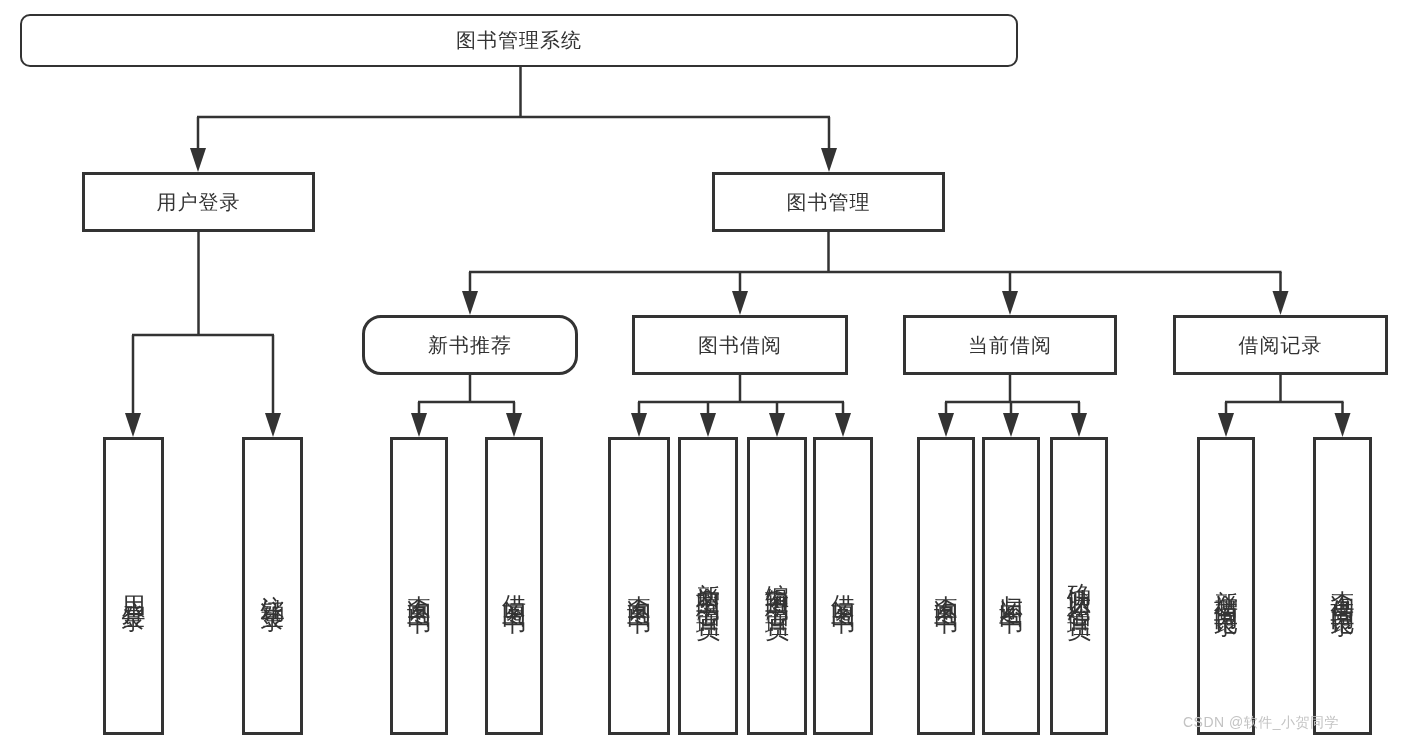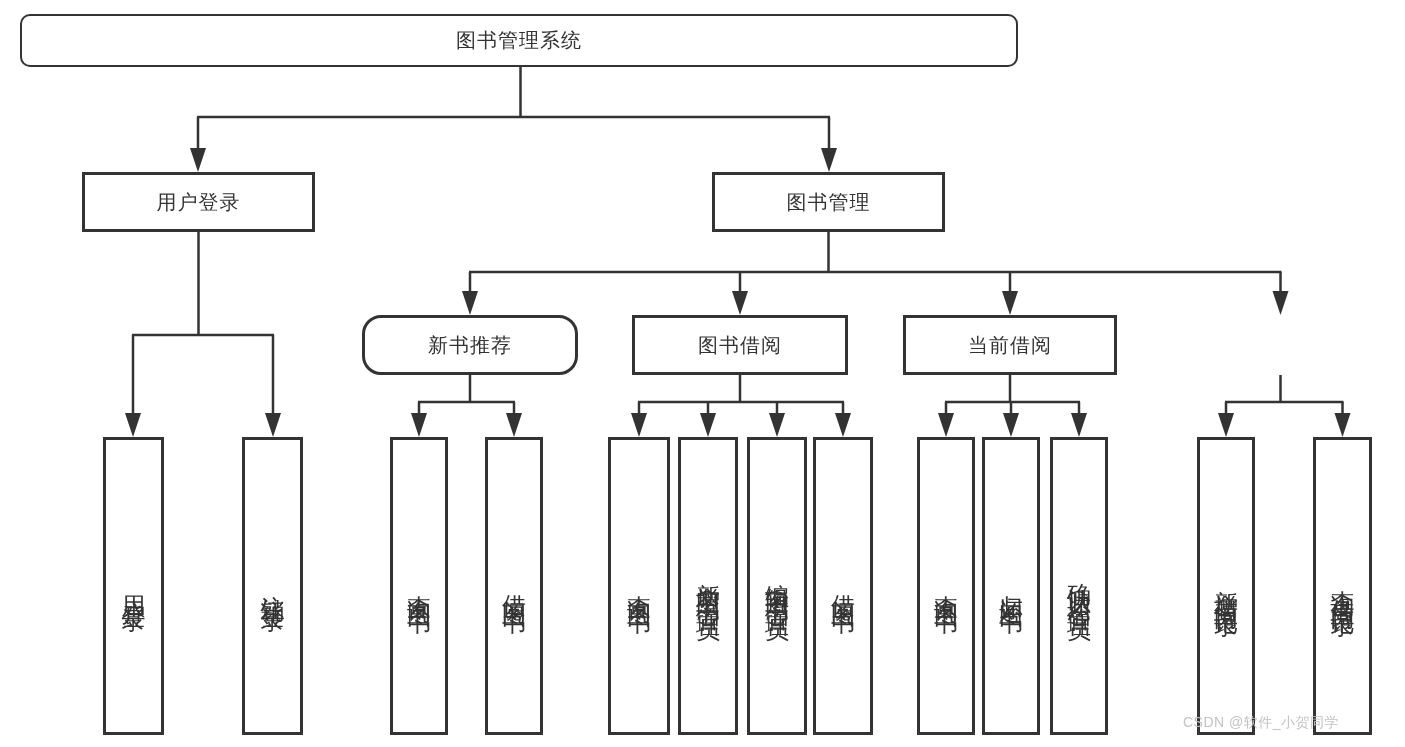--- a/index.html
+++ b/index.html
@@ -135,20 +135,21 @@
   </svg>
 
   <div class="node hbox root" style="left:20px; top:14px; width:998px; height:53px;">图书管理系统</div>
 
   <div class="node hbox" style="left:82px; top:172px; width:233px; height:60px;">用户登录</div>
   <div class="node hbox" style="left:712px; top:172px; width:233px; height:60px;">图书管理</div>
 
   <div class="node hbox" style="left:362px; top:315px; width:216px; height:60px;border-radius:19px;">新书推荐</div>
   <div class="node hbox" style="left:903px; top:315px; width:214px; height:60px;">当前借阅</div>
   <div class="node hbox" style="left:632px; top:315px; width:216px; height:60px;">图书借阅</div>
+  <div class="node hbox" style="left:1173px; top:315px; width:215px; height:60px;">借阅记录</div>
 
   <div class="node vbox" style="left:103px; top:437px; width:61px; height:298px;">用户登录</div>
   <div class="node vbox" style="left:242px; top:437px; width:61px; height:298px;">注销登录</div>
 
   <div class="node vbox" style="left:390px; top:437px; width:58px; height:298px;">查询图书</div>
   <div class="node vbox" style="left:485px; top:437px; width:58px; height:298px;">借阅图书</div>
 
   <div class="node vbox" style="left:608px; top:437px; width:62px; height:298px;">查询图书</div>
   <div class="node vbox" style="left:678px; top:437px; width:60px; height:298px;">新增图书（管理员）</div>
   <div class="node vbox" style="left:747px; top:437px; width:60px; height:298px;">编辑图书（管理员）</div>

